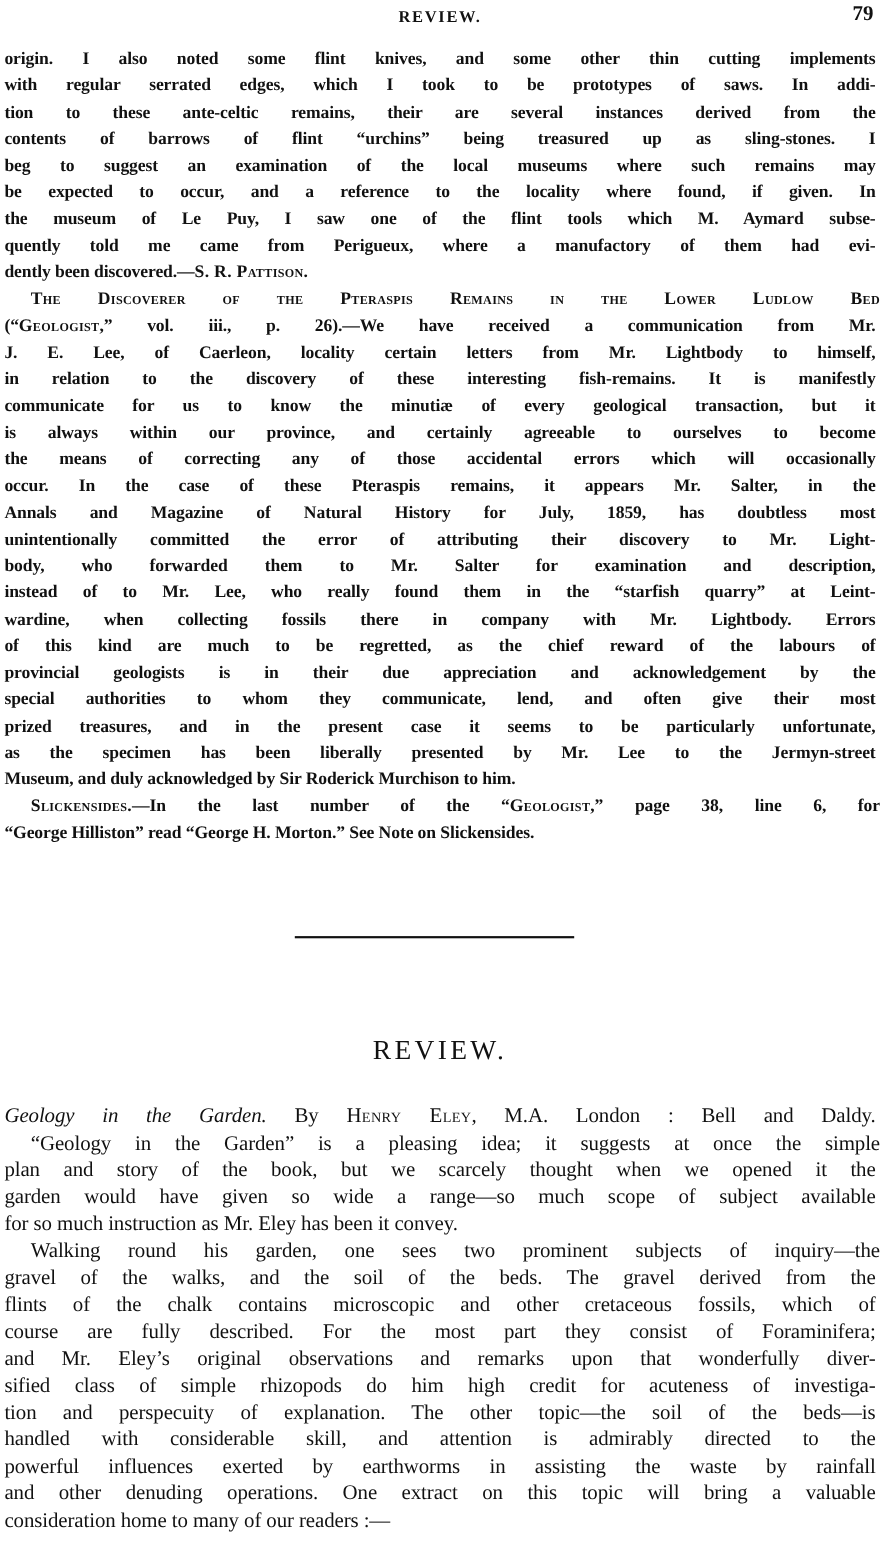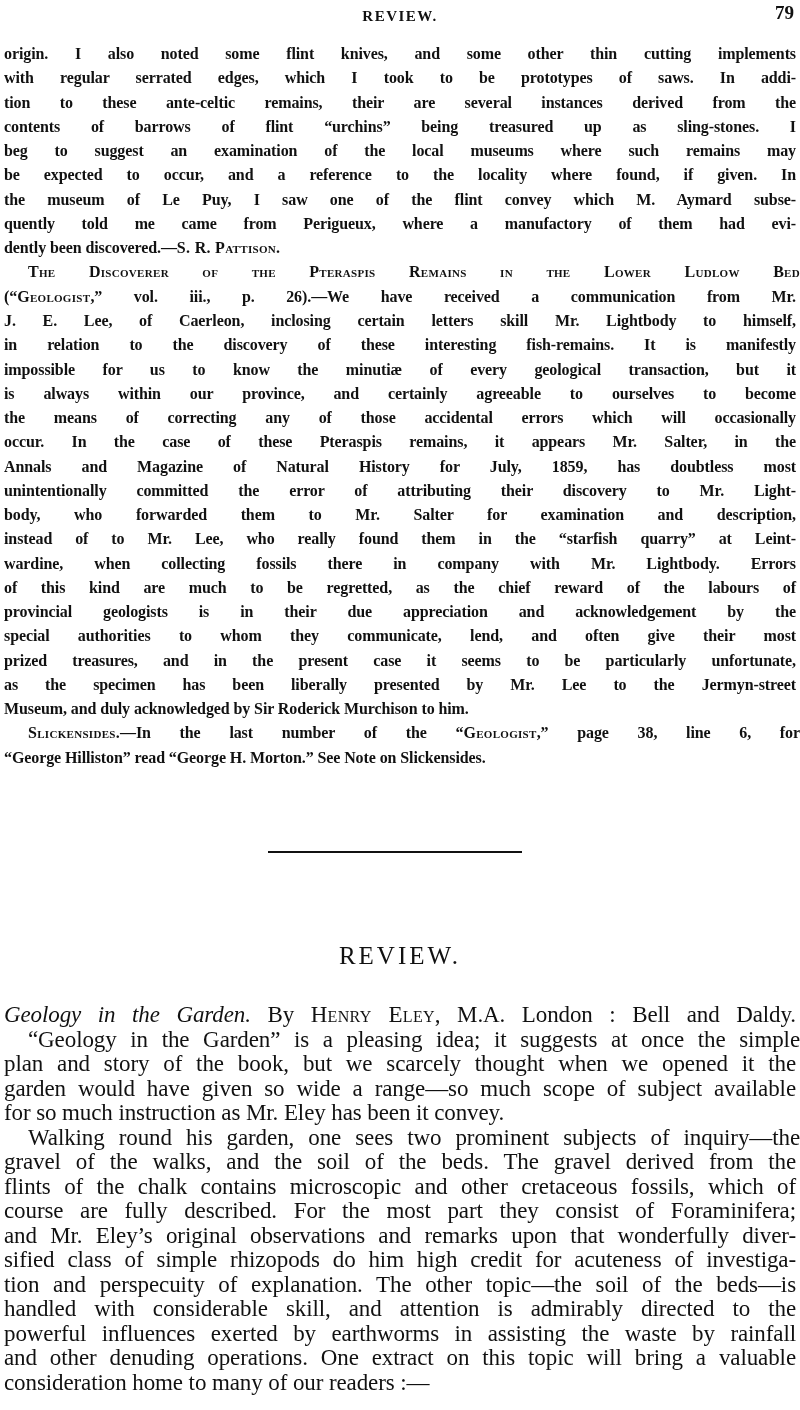--- a/index.html
+++ b/index.html
@@ -88,51 +88,51 @@
       left: 0;
       width: 800px;
       top: 942px;
       text-align: center;
       font-size: 25px;
       letter-spacing: 3px;
       font-weight: normal;
     }
     .review-lines .line {
       font-weight: normal;
-      font-size: 23px;
+      font-size: 19px;
     }
   </style>
 </head>
 <body>
 
 <div class="page">
 
   <div class="running-head">
     <div class="running-title">REVIEW.</div>
     <div class="page-number">79</div>
   </div>
 
   <div>
     <div class="line" style="top:42px">origin. I also noted some flint knives, and some other thin cutting implements</div>
     <div class="line" style="top:66px">with regular serrated edges, which I took to be prototypes of saws. In addi-</div>
     <div class="line" style="top:91px">tion to these ante-celtic remains, their are several instances derived from the</div>
     <div class="line" style="top:115px">contents of barrows of flint “urchins” being treasured up as sling-stones. I</div>
     <div class="line" style="top:139px">beg to suggest an examination of the local museums where such remains may</div>
     <div class="line" style="top:163px">be expected to occur, and a reference to the locality where found, if given. In</div>
-    <div class="line" style="top:188px">the museum of Le Puy, I saw one of the flint convey which M. Aymard subse-</div>
+    <div class="line" style="top:188px">the museum of Le Puy, I saw one of the flint tools which M. Aymard subse-</div>
     <div class="line" style="top:212px">quently told me came from Perigueux, where a manufactory of them had evi-</div>
     <div class="line last" style="top:236px"><span>dently been discovered.—</span><span class="sc">S. R. Pattison.</span></div>
   </div>
 
   <div>
     <div class="line indent" style="top:260px"><span class="sc">The Discoverer of the Pteraspis Remains in the Lower Ludlow Bed</span></div>
     <div class="line" style="top:285px"><span>(“</span><span class="sc">Geologist</span><span>,” vol. iii., p. 26).—We have received a communication from Mr.</span></div>
-    <div class="line" style="top:309px">J. E. Lee, of Caerleon, inclosing certain letters skill Mr. Lightbody to himself,</div>
+    <div class="line" style="top:309px">J. E. Lee, of Caerleon, locality certain letters from Mr. Lightbody to himself,</div>
     <div class="line" style="top:333px">in relation to the discovery of these interesting fish-remains. It is manifestly</div>
-    <div class="line" style="top:358px">impossible for us to know the minutiæ of every geological transaction, but it</div>
+    <div class="line" style="top:358px">communicate for us to know the minutiæ of every geological transaction, but it</div>
     <div class="line" style="top:382px">is always within our province, and certainly agreeable to ourselves to become</div>
     <div class="line" style="top:406px">the means of correcting any of those accidental errors which will occasionally</div>
     <div class="line" style="top:430px">occur. In the case of these Pteraspis remains, it appears Mr. Salter, in the</div>
     <div class="line" style="top:455px">Annals and Magazine of Natural History for July, 1859, has doubtless most</div>
     <div class="line" style="top:479px">unintentionally committed the error of attributing their discovery to Mr. Light-</div>
     <div class="line" style="top:503px">body, who forwarded them to Mr. Salter for examination and description,</div>
     <div class="line" style="top:527px">instead of to Mr. Lee, who really found them in the “starfish quarry” at Leint-</div>
     <div class="line" style="top:552px">wardine, when collecting fossils there in company with Mr. Lightbody. Errors</div>
     <div class="line" style="top:576px">of this kind are much to be regretted, as the chief reward of the labours of</div>
     <div class="line" style="top:600px">provincial geologists is in their due appreciation and acknowledgement by the</div>

